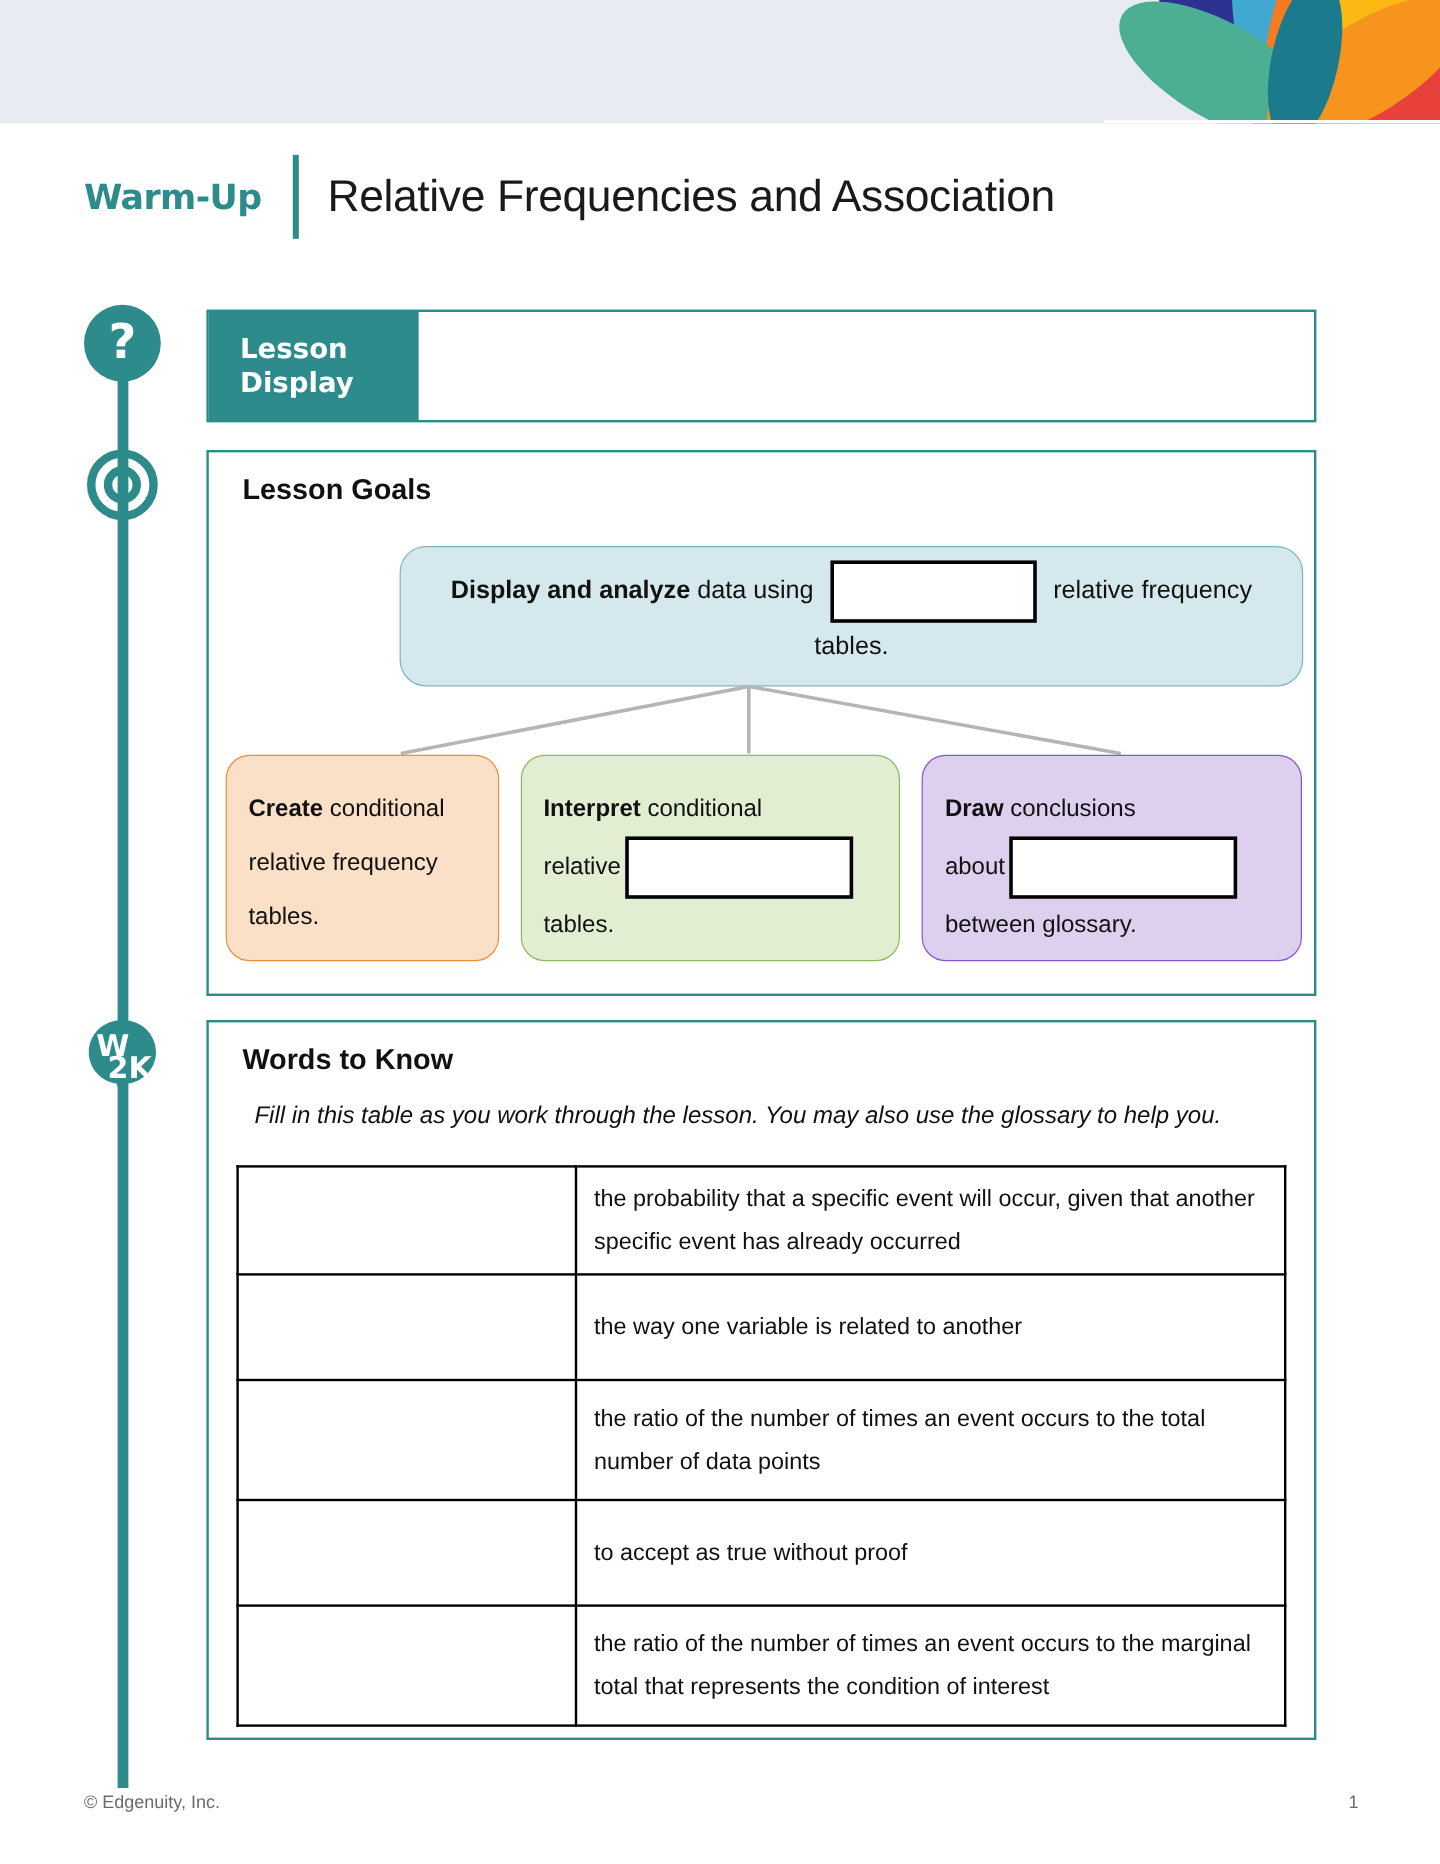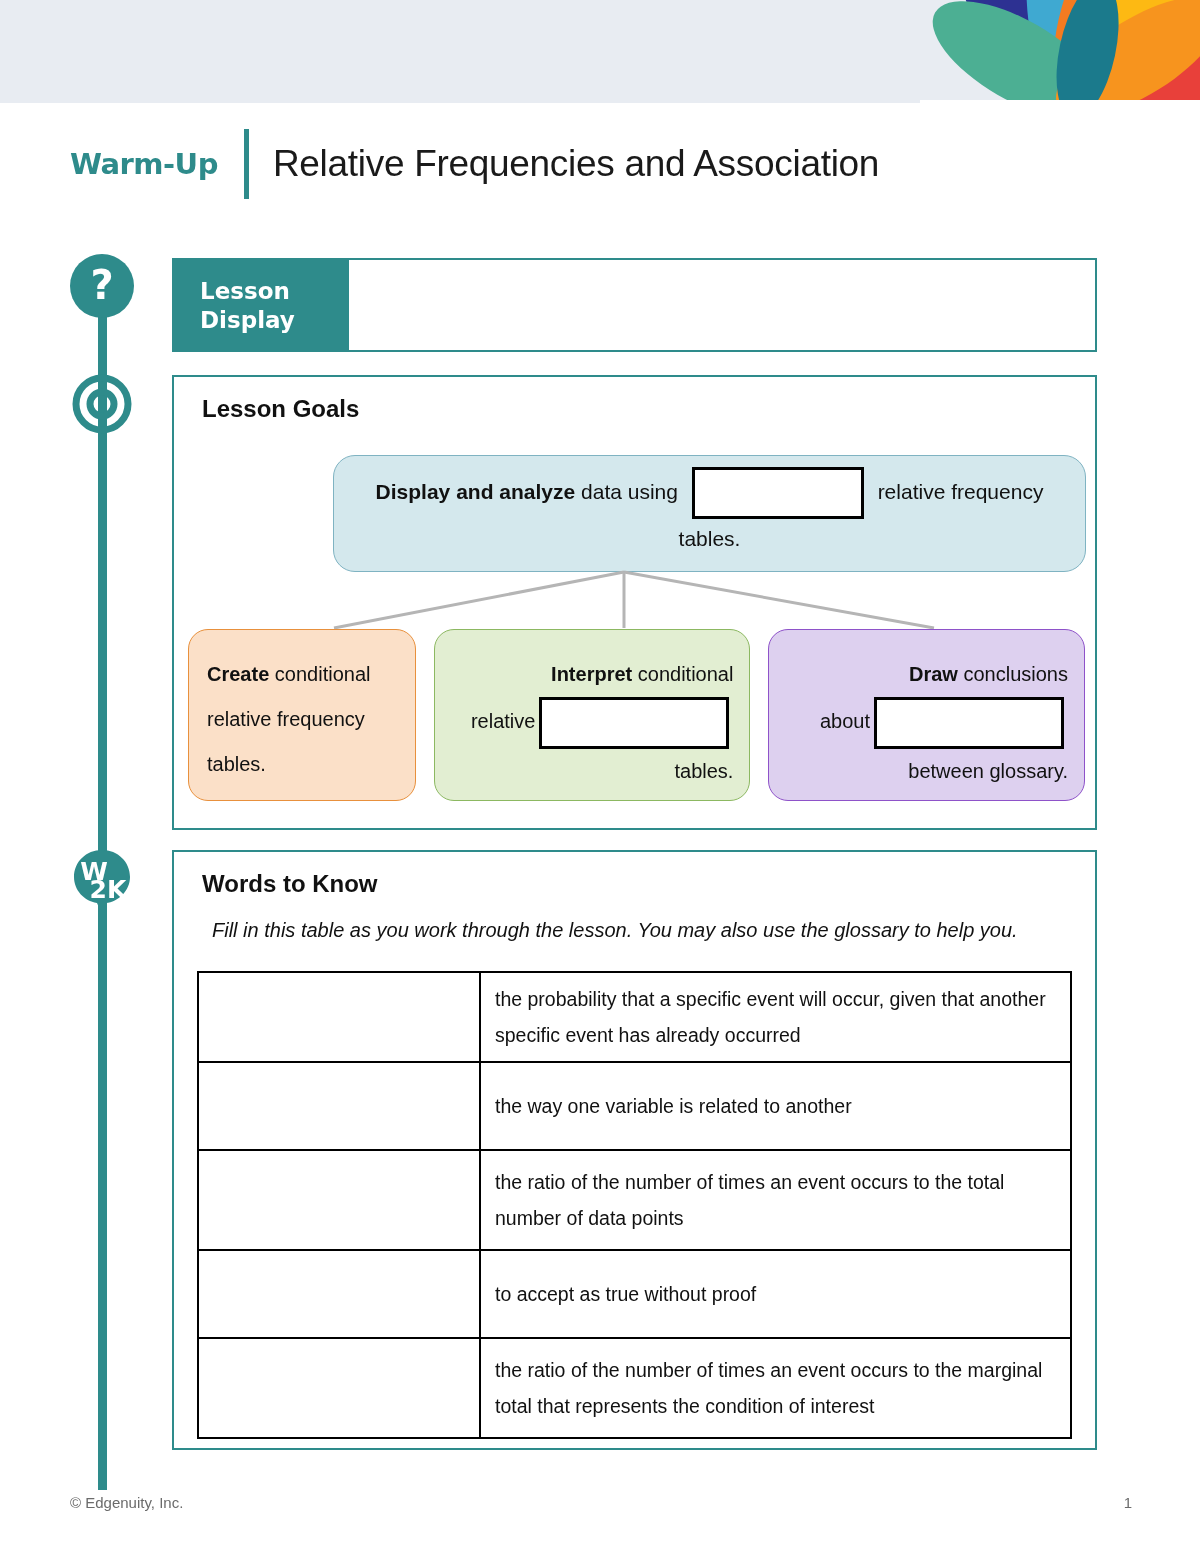--- a/index.html
+++ b/index.html
@@ -199,21 +199,21 @@
   }
   .goal-sub {
     width: 237px;
     height: 172px;
     border-radius: 20px;
     padding: 22px 16px 0 18px;
     font-size: 20px;
     color: #111;
     line-height: 2.25;
   }
-  .goal-sub.wide { width: 330px; text-align: right; }
+  .goal-sub.wide { width: 330px; }
   .goal-orange { background: #fbe0c8; border: 1.5px solid #e8903c; }
   .goal-green  { background: #e2eed2; border: 1.5px solid #8cb861; }
   .goal-purple { background: #ddd0ef; border: 1.5px solid #8e52c9; }
   .goal-sub b { font-weight: bold; }
 
   
   .words-to-know {
     position: absolute;
     left: 172px;
     top: 850px;

